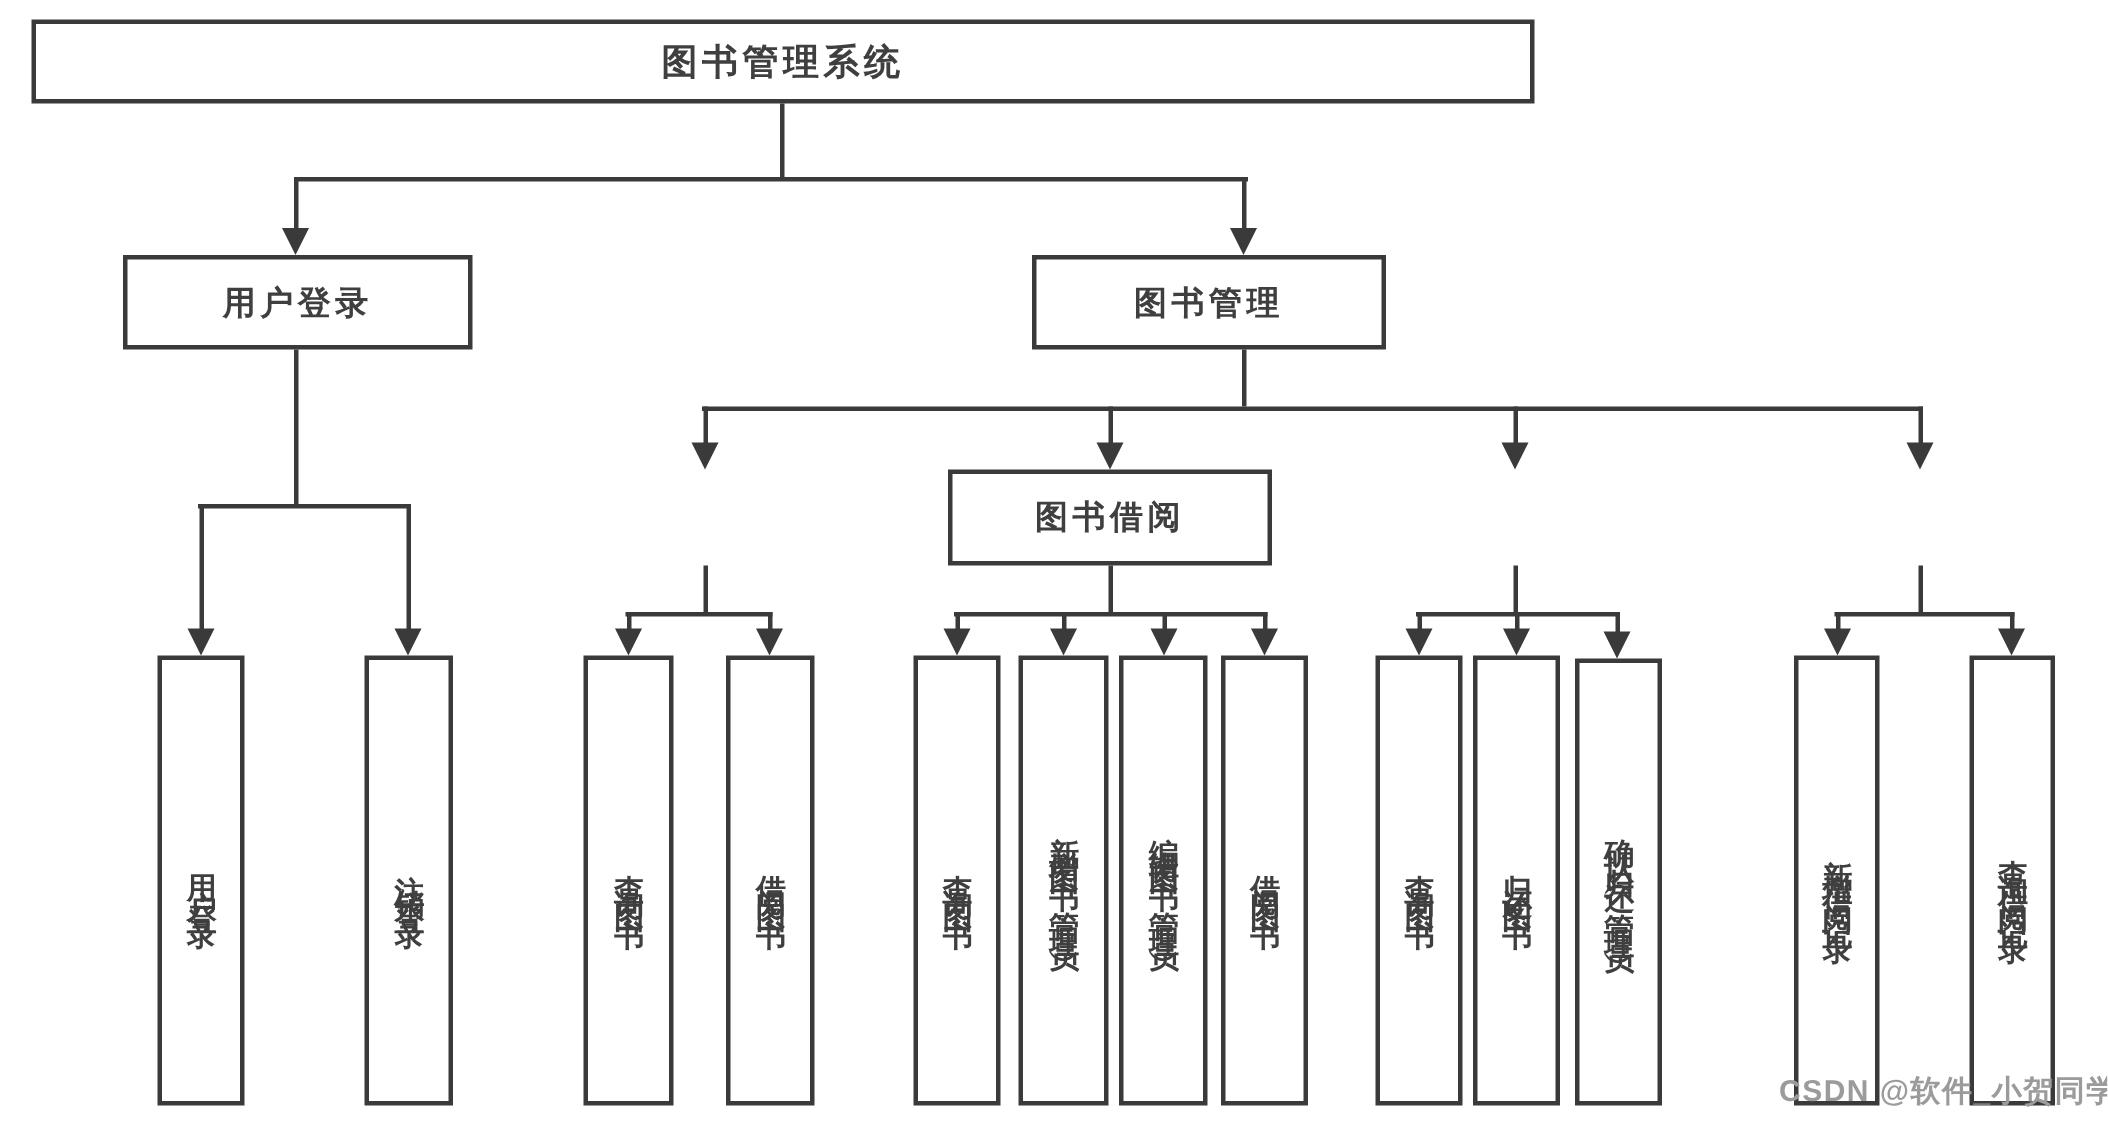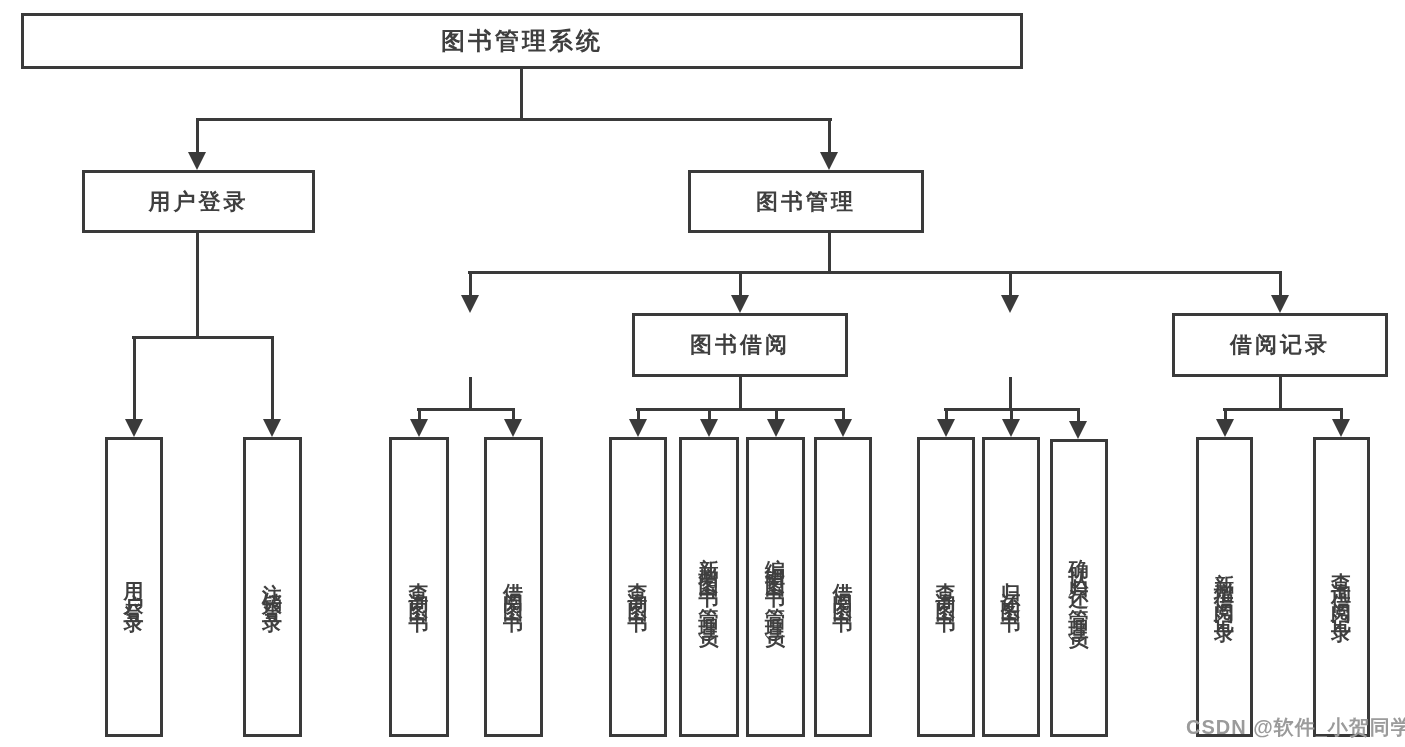--- a/index.html
+++ b/index.html
@@ -71,23 +71,20 @@
 
   <div class="box" style="left:82px;top:170px;width:233px;height:63px">
     <span class="hlabel">用户登录</span>
   </div>
   <div class="box" style="left:688px;top:170px;width:236px;height:63px">
     <span class="hlabel">图书管理</span>
   </div>
 
   <div class="box" style="left:632px;top:313px;width:216px;height:64px">
     <span class="hlabel">图书借阅</span>
-  </div>
-  <div class="box" style="left:1172px;top:313px;width:216px;height:64px">
-    <span class="hlabel">借阅记录</span>
   </div>
 
   <div class="box" style="left:105px;top:437px;width:58px;height:300px">
     <span class="vtext">用户登录</span>
   </div>
   <div class="box" style="left:243px;top:437px;width:59px;height:300px">
     <span class="vtext">注销登录</span>
   </div>
 
   <div class="box" style="left:389px;top:437px;width:60px;height:300px">

